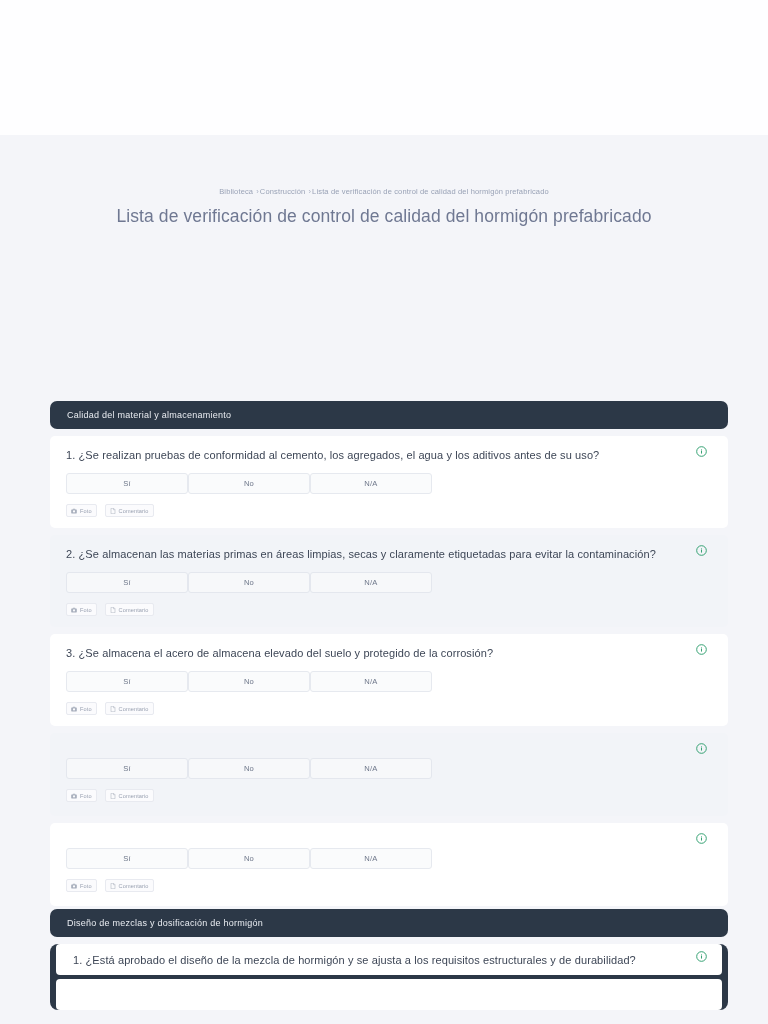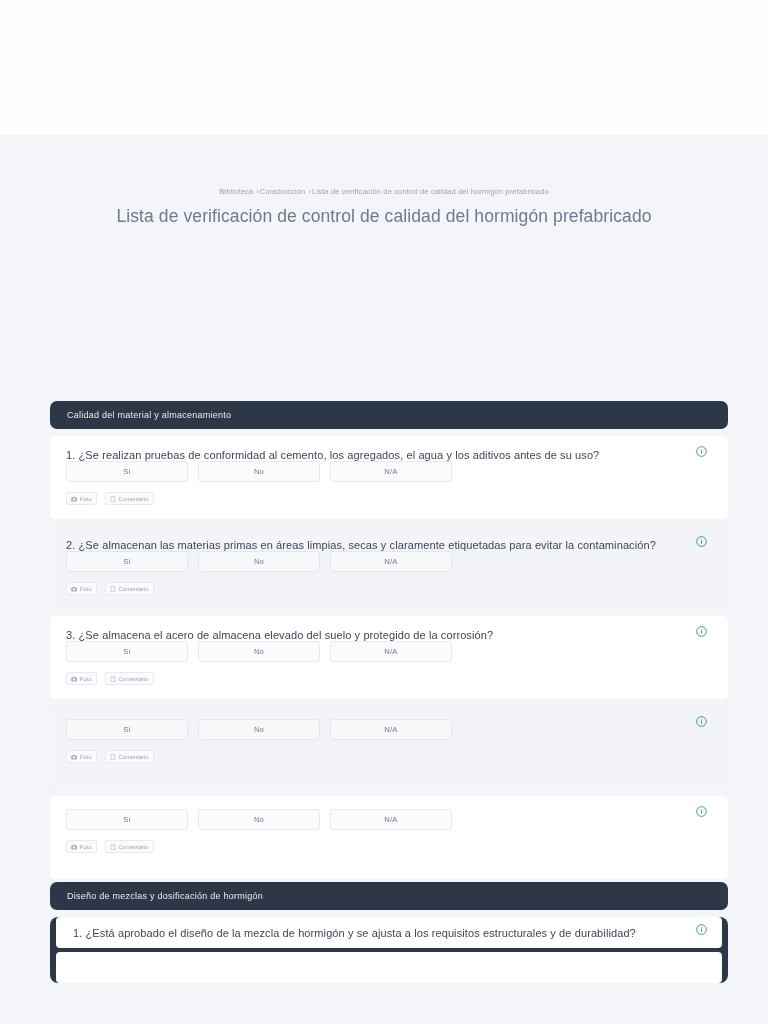--- a/index.html
+++ b/index.html
@@ -97,21 +97,21 @@
 
   .info-icon {
     position: absolute;
     top: 7px;
     right: 21px;
     width: 11px; height: 11px;
   }
 
   .answers {
     display: flex;
-    gap: 10px;
+    margin-top: 12px;
   }
   .ans-btn {
     width: 122px;
     height: 21px;
     border: 1px solid #e6e9ef;
     border-radius: 3px;
     background: #fafbfc;
     display: flex;
     align-items: center;
     justify-content: center;

